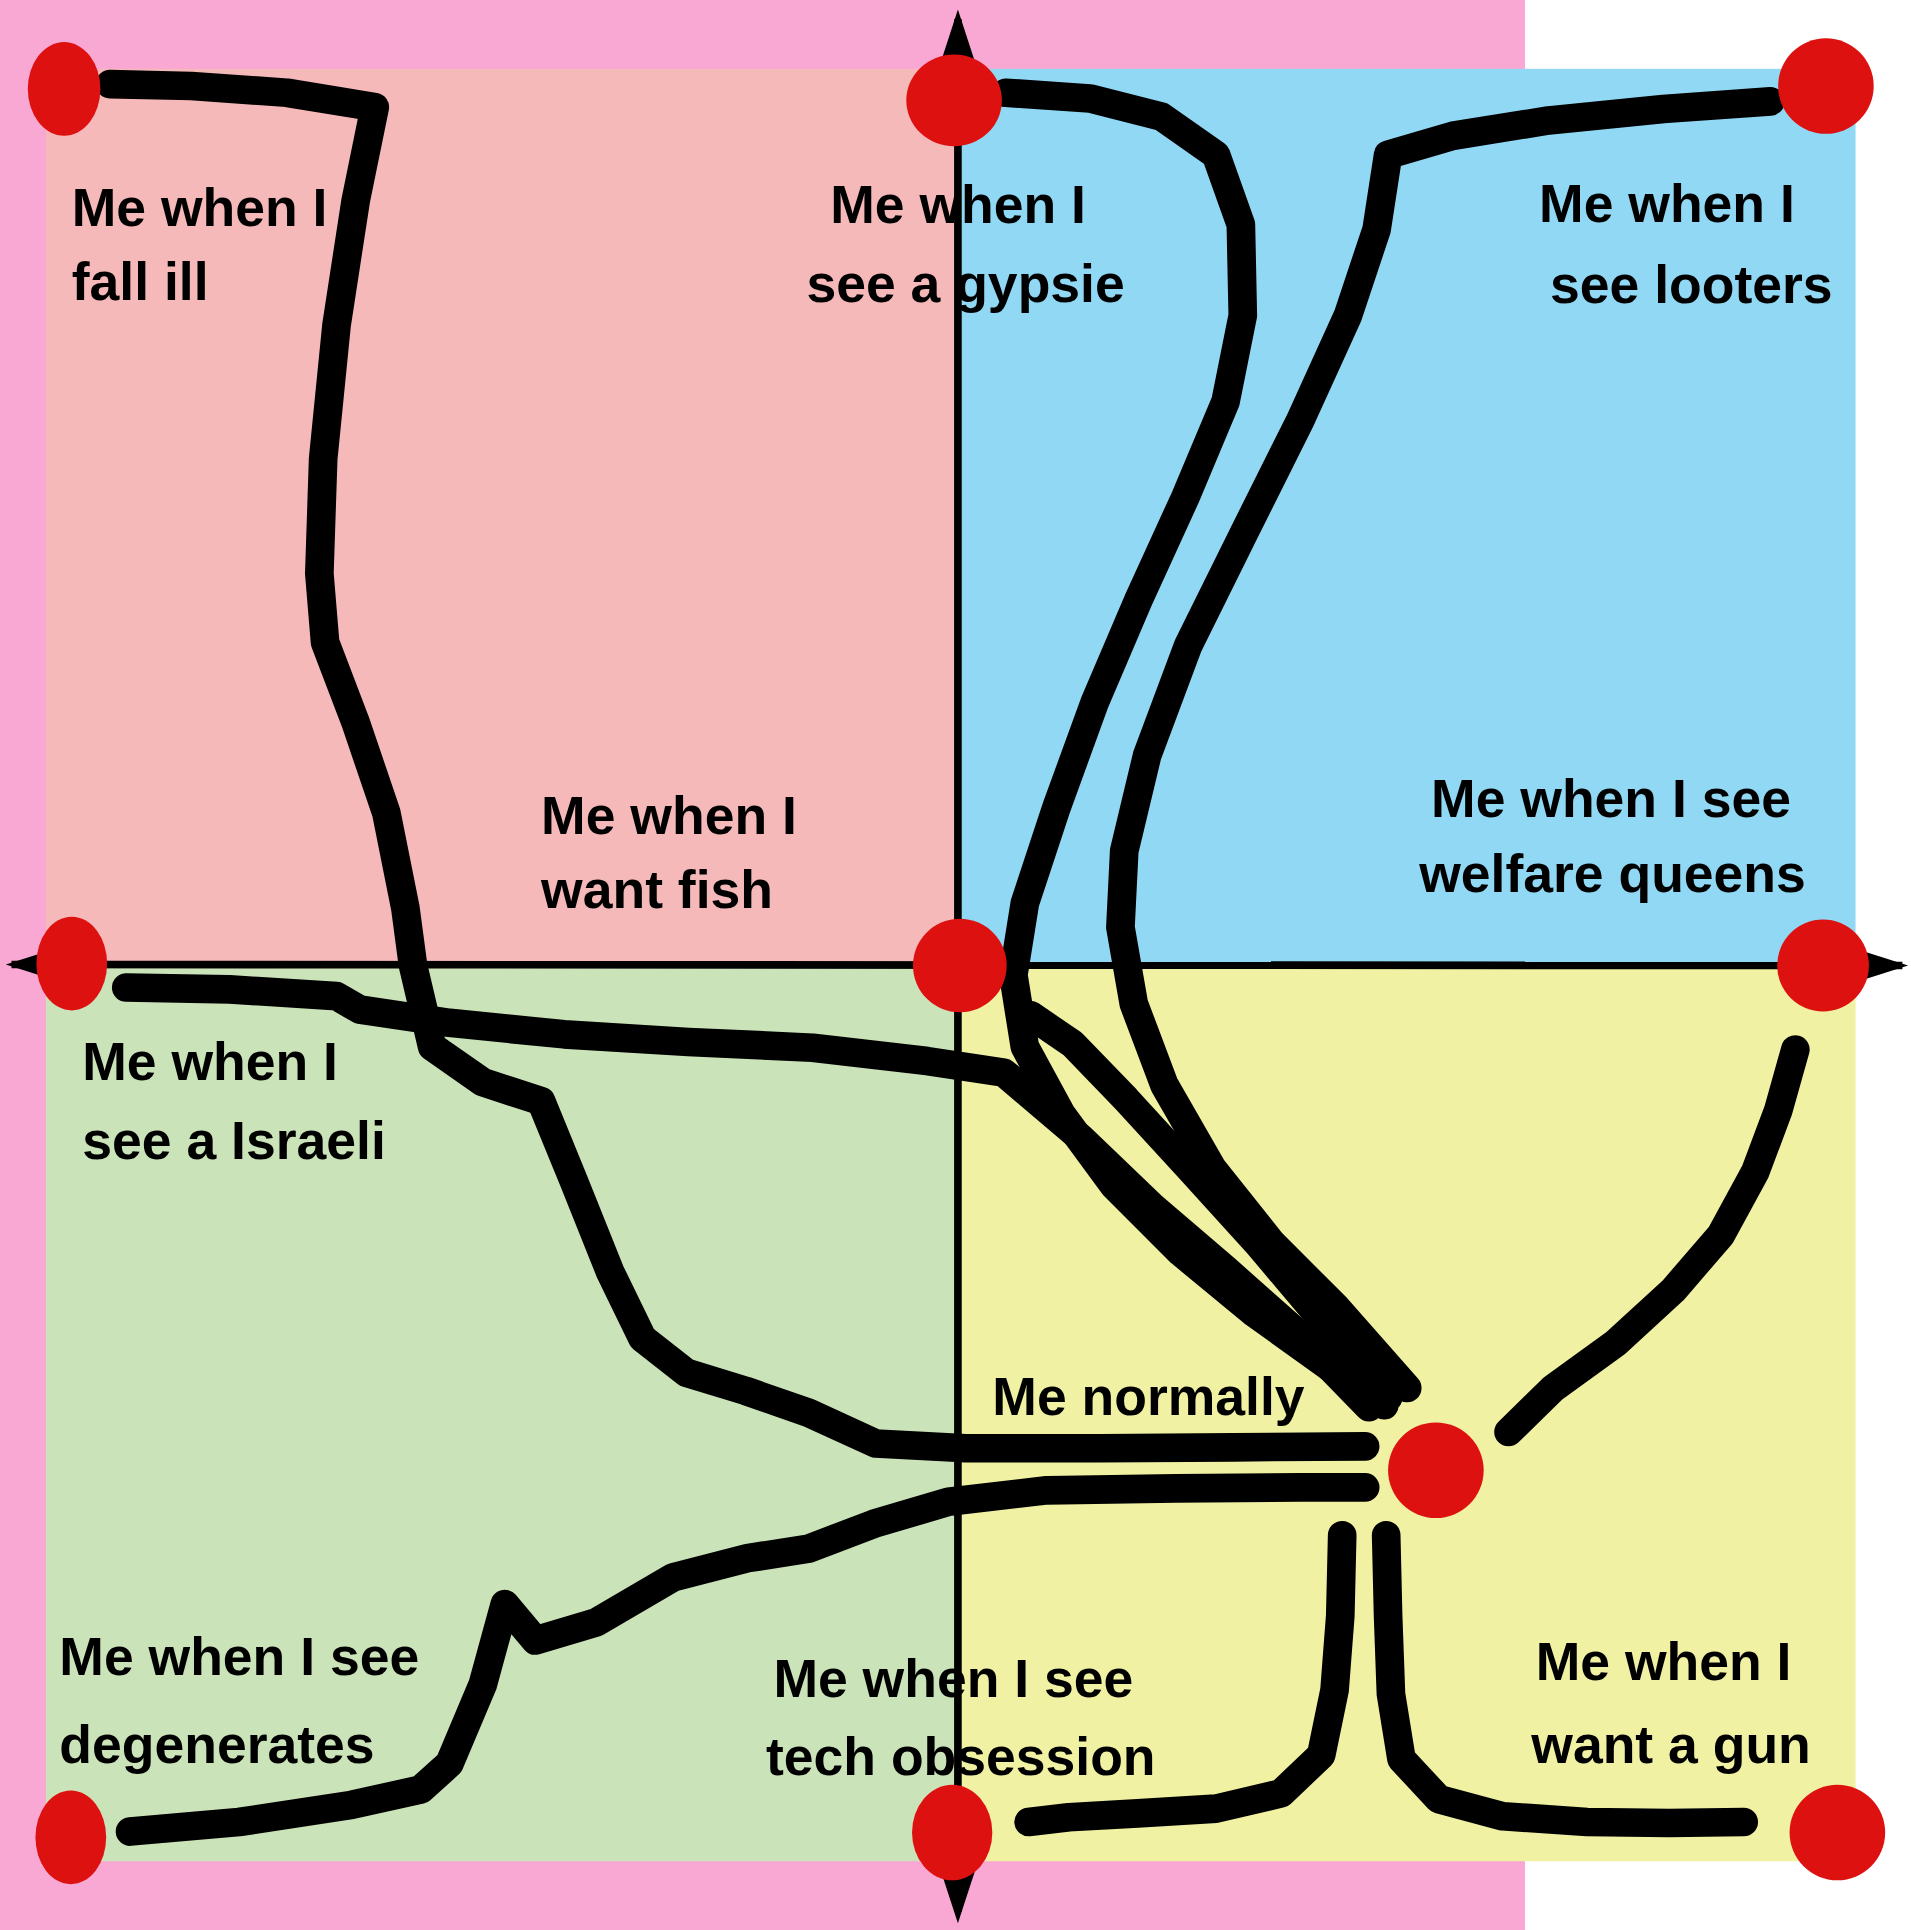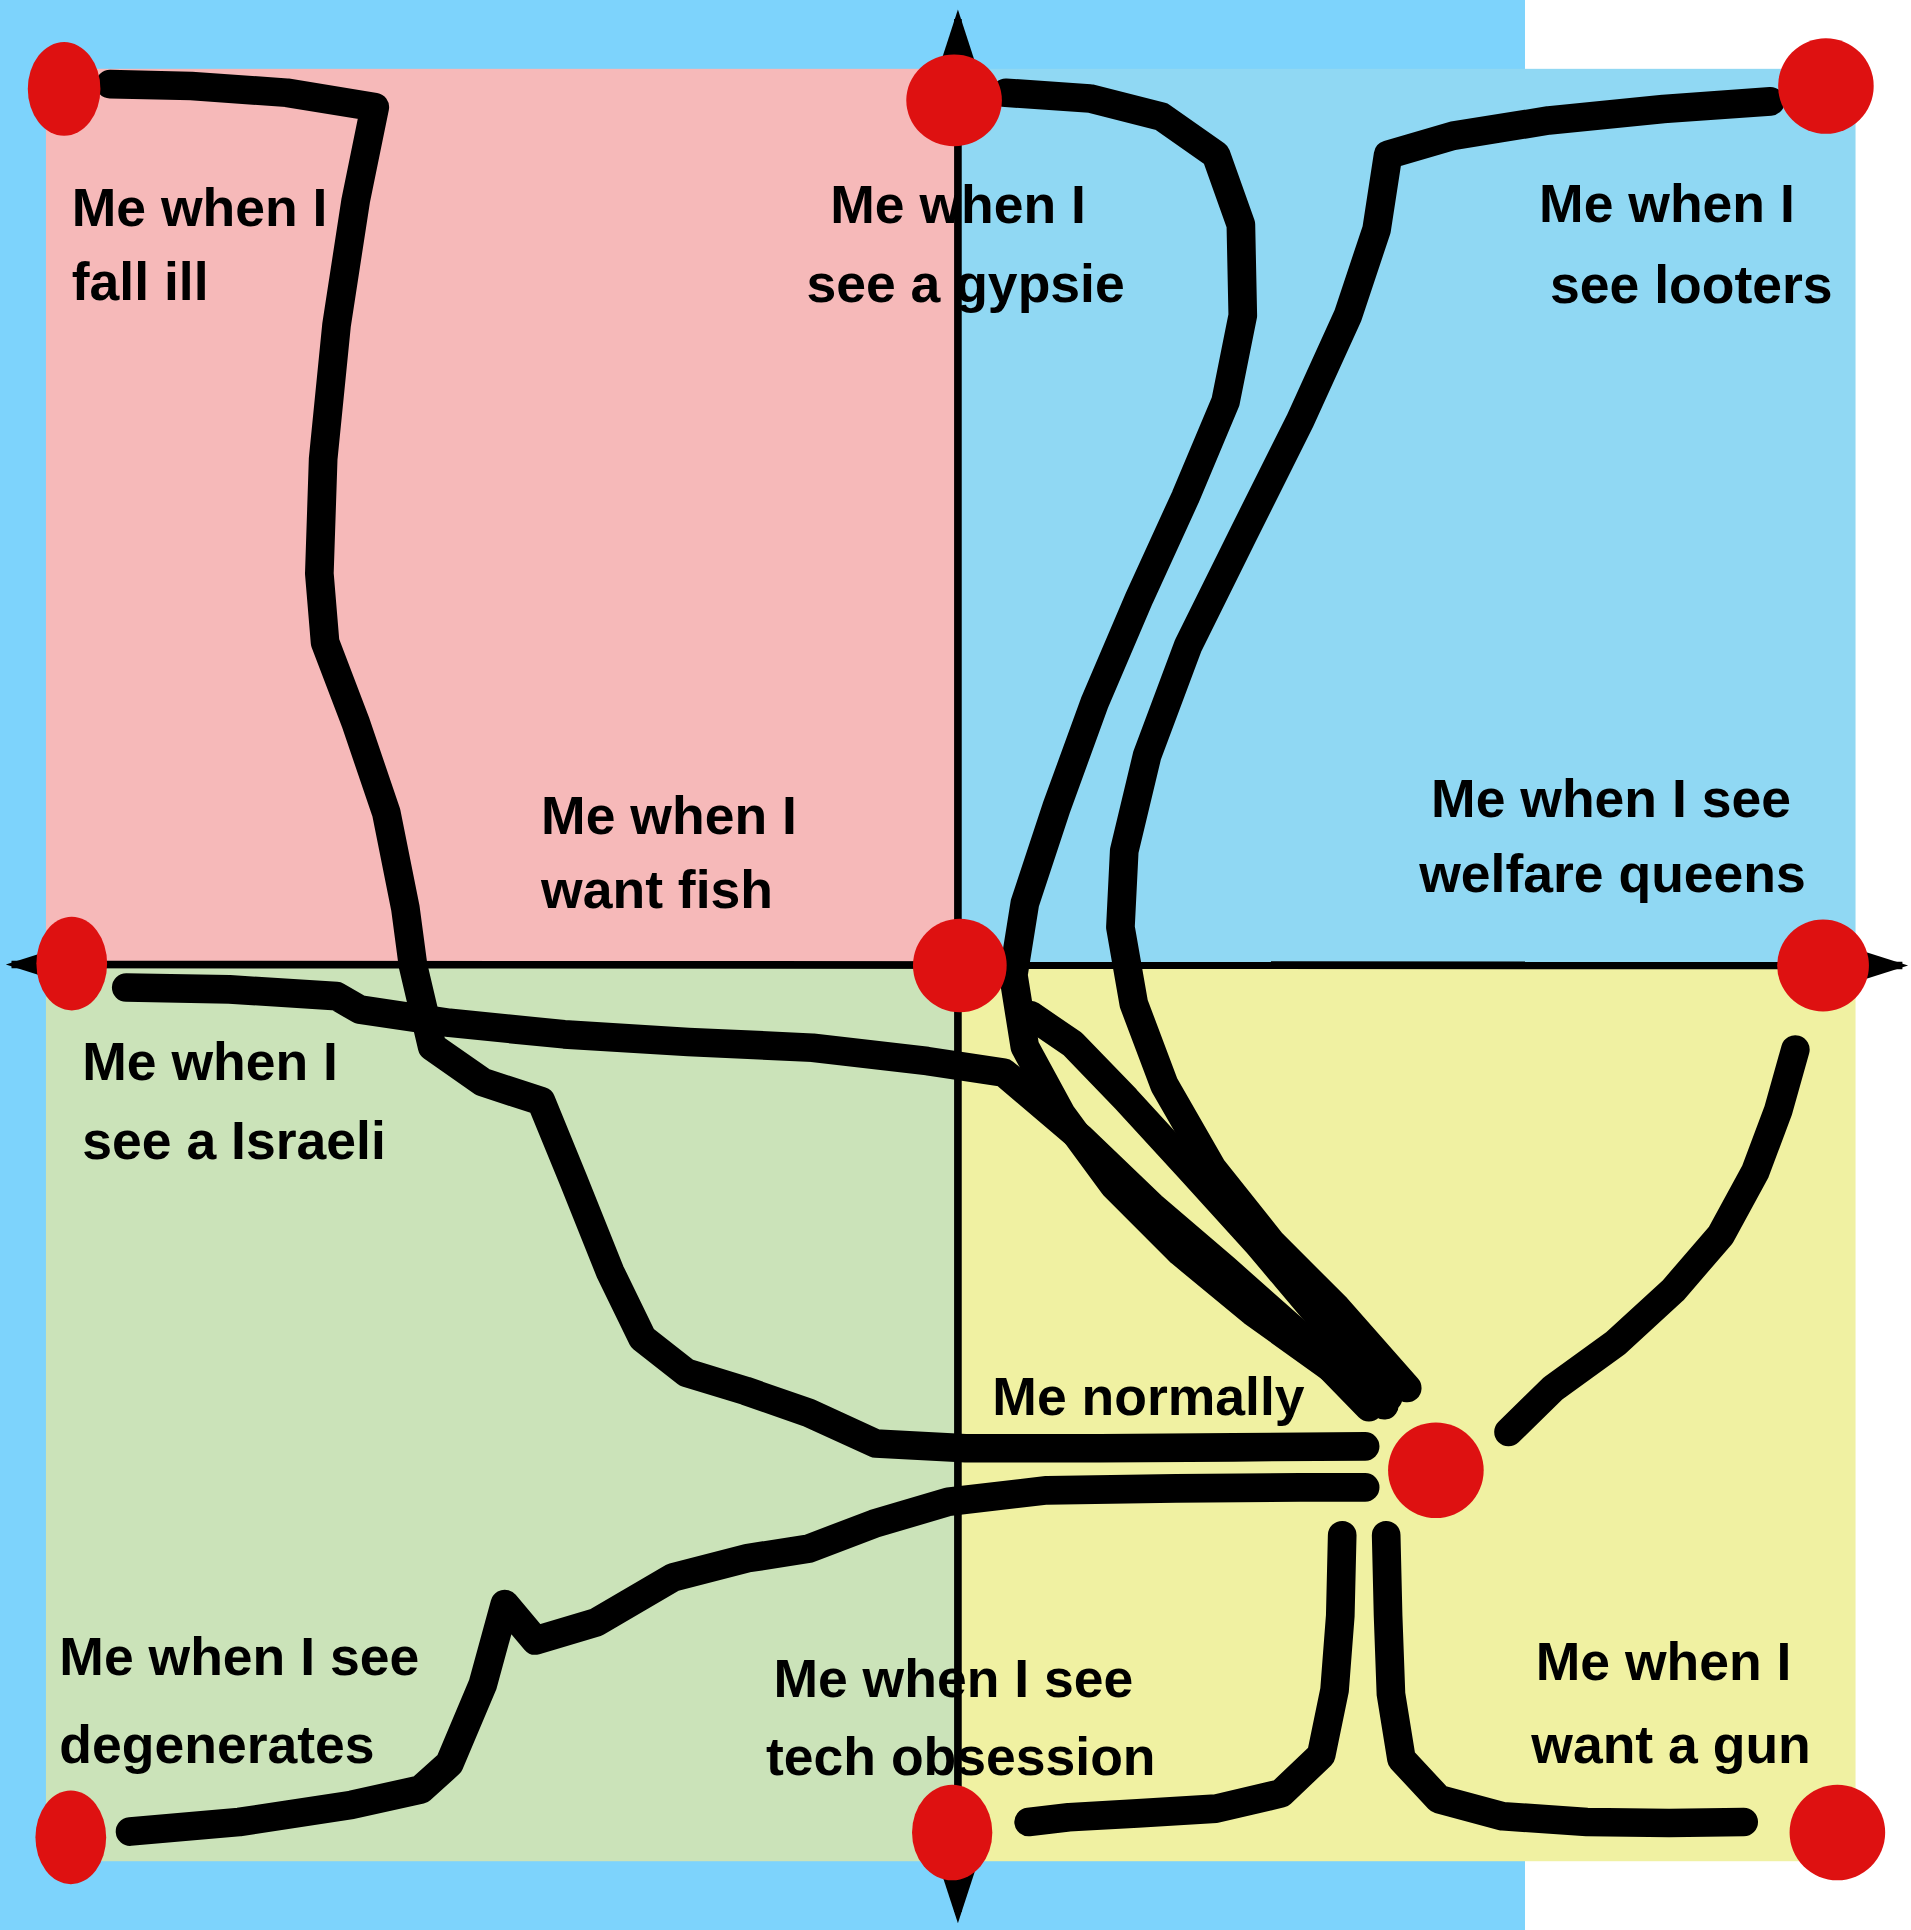--- a/index.html
+++ b/index.html
@@ -1,16 +1,16 @@
 <!DOCTYPE html>
 <html><head>
 <meta charset="utf-8">
 <style>
   html,body{margin:0;padding:0;background:#ffffff;}
-  .stage{width:1525px;height:1931px;position:relative;background:#7dd3fc;}
+  .stage{width:1525px;height:1931px;position:relative;background:#f9a8d4;}
   svg.meme{display:block;width:1912px;height:1931px;}
   text{font-family:"Liberation Sans", sans-serif;font-weight:bold;font-size:56px;}
   .squiggle{fill:none;stroke-width:30;stroke-linecap:round;stroke-linejoin:round;}
   .axis{stroke-width:8;fill:none;}
 </style>
 </head>
 <body>
 
 <div class="stage">
 <svg class="meme" viewBox="0 0 2000 2020" xmlns="http://www.w3.org/2000/svg">

